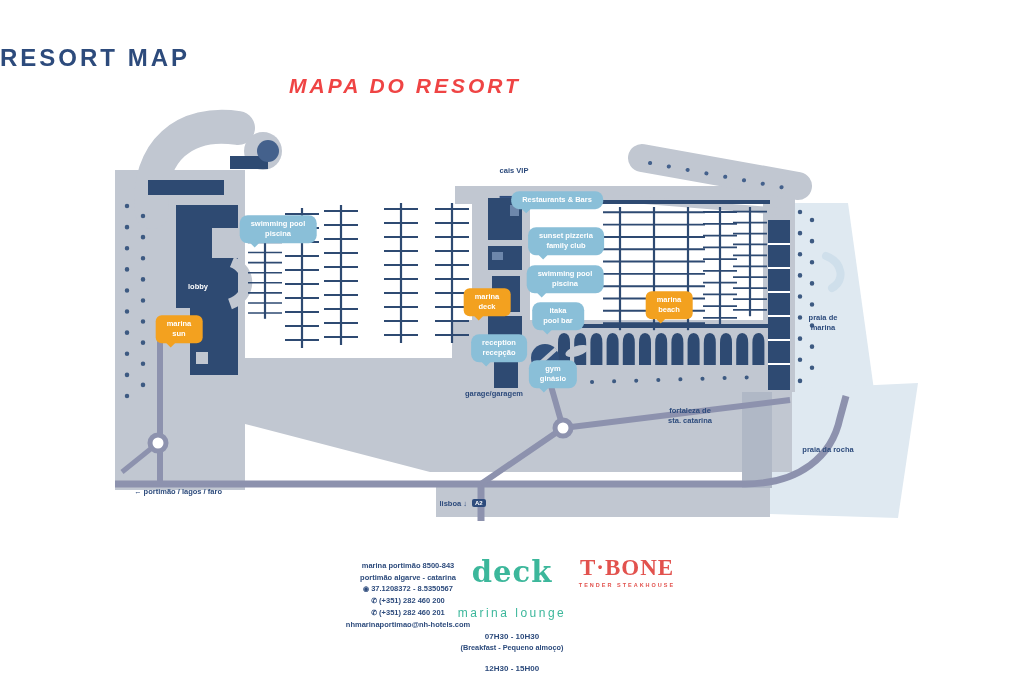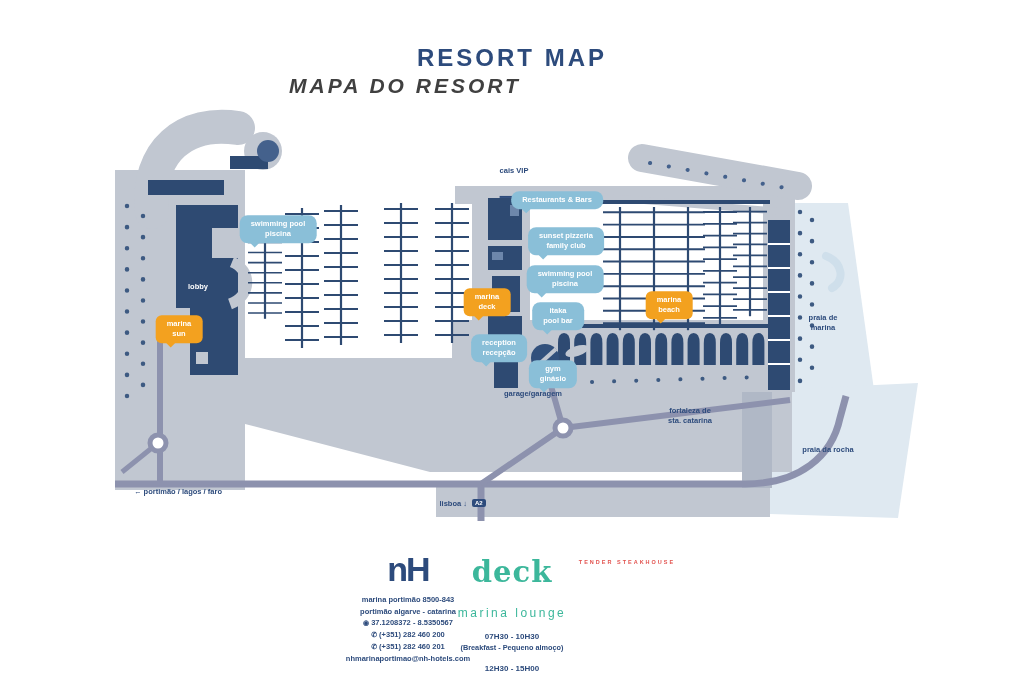--- a/index.html
+++ b/index.html
@@ -2,26 +2,26 @@
 <html><head>
 <meta charset="utf-8">
 <style>
   html,body{margin:0;padding:0;}
   body{
     width:1024px;height:681px;position:relative;overflow:hidden;
     background:#ffffff;font-family:"Liberation Sans",sans-serif;
   }
   
   .title{
-    position:absolute;top:44px;left:0;width:1024px;text-align:center;
+    position:absolute;top:44px;left:0;width:1024px;
     font-size:24px;font-weight:600;letter-spacing:3px;color:#2d4b7c;
   }
   .subtitle{
     position:absolute;top:74px;left:0;width:810px;text-align:center;
-    font-size:21px;font-style:italic;font-weight:600;letter-spacing:3px;color:#404040;
+    font-size:21px;font-style:italic;font-weight:600;letter-spacing:3px;color:#ef4444;
   }
   
   .map{position:absolute;top:0;left:0;width:1024px;height:681px;}
   .map svg{position:absolute;top:0;left:0;}
   .callout{
     position:absolute;transform:translate(-50%,-50%);
     border-radius:8px;padding:4px 11px;font-size:7.5px;font-weight:bold;
     line-height:1.3;color:#fff;text-align:center;white-space:pre-line;z-index:5;
   }
   .callout::after{
@@ -221,33 +221,32 @@
 
   <div class="callout orange" style="left:179px;top:329px">marina
 sun</div>
   <div class="callout orange" style="left:487px;top:302px">marina
 deck</div>
   <div class="callout orange" style="left:669px;top:305px">marina
 beach</div>
 
   <div class="maplabel underlined" style="left:514px;top:182px">cais VIP</div>
   <div class="maplabel white" style="left:198px;top:287px">lobby</div>
-  <div class="maplabel" style="left:533px;top:394px">garage/garagem</div>
+  <div class="maplabel" style="left:494px;top:394px">garage/garagem</div>
   <div class="maplabel" style="left:823px;top:323px">praia de
 marina</div>
   <div class="maplabel" style="left:690px;top:416px">fortaleza de
 sta. catarina</div>
   <div class="maplabel" style="left:828px;top:450px">praia da rocha</div>
   <div class="maplabel" style="left:178px;top:492px">←  portimão / lagos / faro</div>
   <div class="lisboa">lisboa ↓</div>
   <div class="road-badge">A2</div>
 </div>
 
 <div class="fcol nh-col">
-  <div class="nh-logo">nH</div>
   <div class="nh-address">
     <div>marina portimão 8500-843</div>
     <div>portimão algarve - catarina</div>
     <div><span class="icon">◉</span><span>37.1208372 - 8.5350567</span></div>
     <div><span class="icon">✆</span><span>(+351) 282 460 200</span></div>
     <div><span class="icon">✆</span><span>(+351) 282 460 201</span></div>
     <div><span>nhmarinaportimao@nh-hotels.com</span></div>
   </div>
 </div>
 
@@ -256,14 +255,15 @@
   <div class="deck-sub">marina lounge</div>
   <div class="hours">
     <div>07H30 - 10H30</div>
     <div class="small">(Breakfast - Pequeno almoço)</div>
     <div class="gap-top">12H30 - 15H00</div>
     <div class="gap-top">19H00 - 22H00</div>
   </div>
 </div>
 
 <div class="fcol tbone-col">
+  <div class="tbone-logo">T·BONE</div>
   <div class="tbone-sub">TENDER STEAKHOUSE</div>
 </div>
 
 </body></html>

